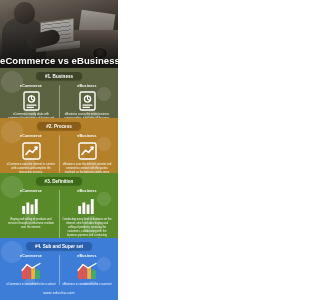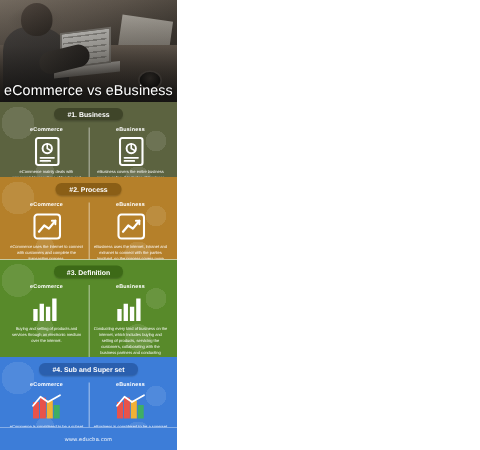--- a/index.html
+++ b/index.html
@@ -37,21 +37,21 @@
   .laptop-base{position:absolute;left:36px;top:43px;width:44px;height:7px;transform:skewY(-6deg);
     background:linear-gradient(180deg,#cfcac2,#8c867e);}
   
   .cup{position:absolute;left:92px;top:47px;width:16px;height:13px;border-radius:50%;
     background:radial-gradient(circle at 50% 40%,#4b443c,#1b1916 70%);border:1px solid #6a6158;box-sizing:border-box;}
   .paper{position:absolute;left:80px;top:12px;width:34px;height:22px;transform:rotate(8deg);
     background:linear-gradient(170deg,#d8d3c9,#a49d92);opacity:.85;}
   .hero-shade{position:absolute;inset:0;background:linear-gradient(180deg,rgba(10,10,10,.18) 0%,rgba(10,10,10,.30) 45%,rgba(8,8,8,.72) 100%);}
 
   .title-band{position:absolute;left:0;right:0;bottom:2px;text-align:center;}
-  .title{font-size:9.5px;font-weight:normal;color:#ffffff;letter-spacing:.1px;
+  .title{font-size:9.5px;font-weight:bold;color:#ffffff;letter-spacing:.1px;
     text-shadow:0 1px 2px rgba(0,0,0,.85);white-space:nowrap;}
 
   
   .section{position:relative;width:118px;box-sizing:border-box;overflow:hidden;}
   .sec-bg{position:absolute;inset:0;}
   .bubbles{position:absolute;inset:0;opacity:.10;
     background:
       radial-gradient(circle 11px at 12px 14px,#fff 99%,transparent 100%),
       radial-gradient(circle 7px at 104px 26px,#fff 99%,transparent 100%),
       radial-gradient(circle 9px at 92px 52px,#fff 99%,transparent 100%),

